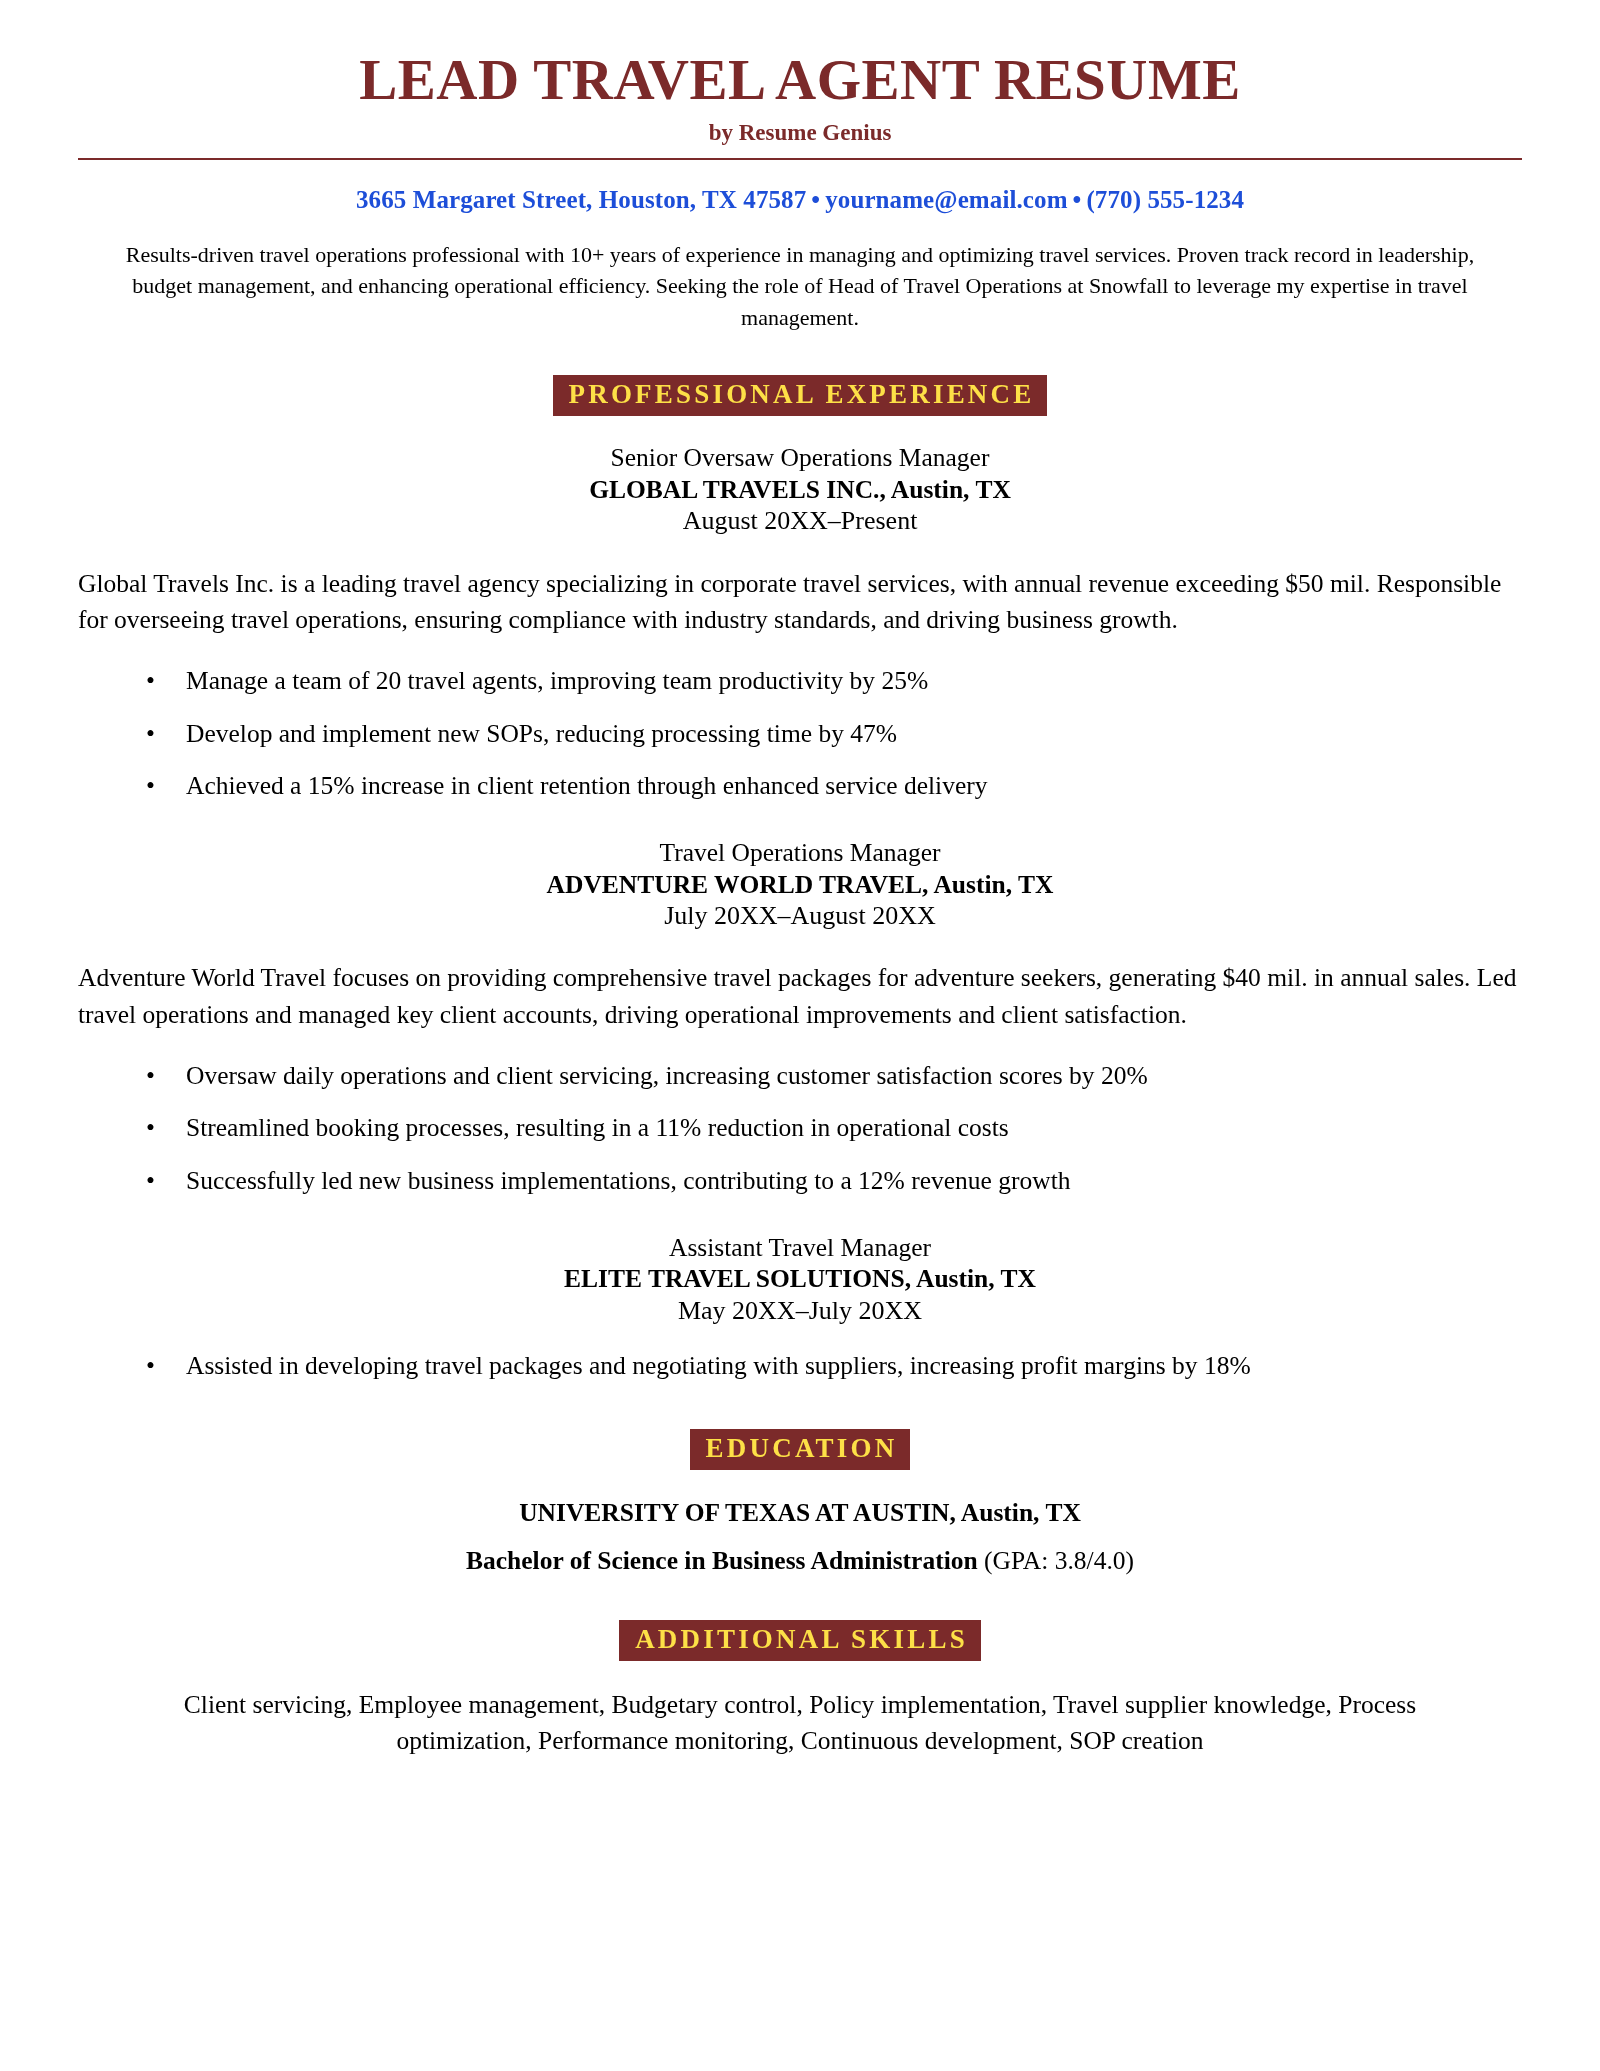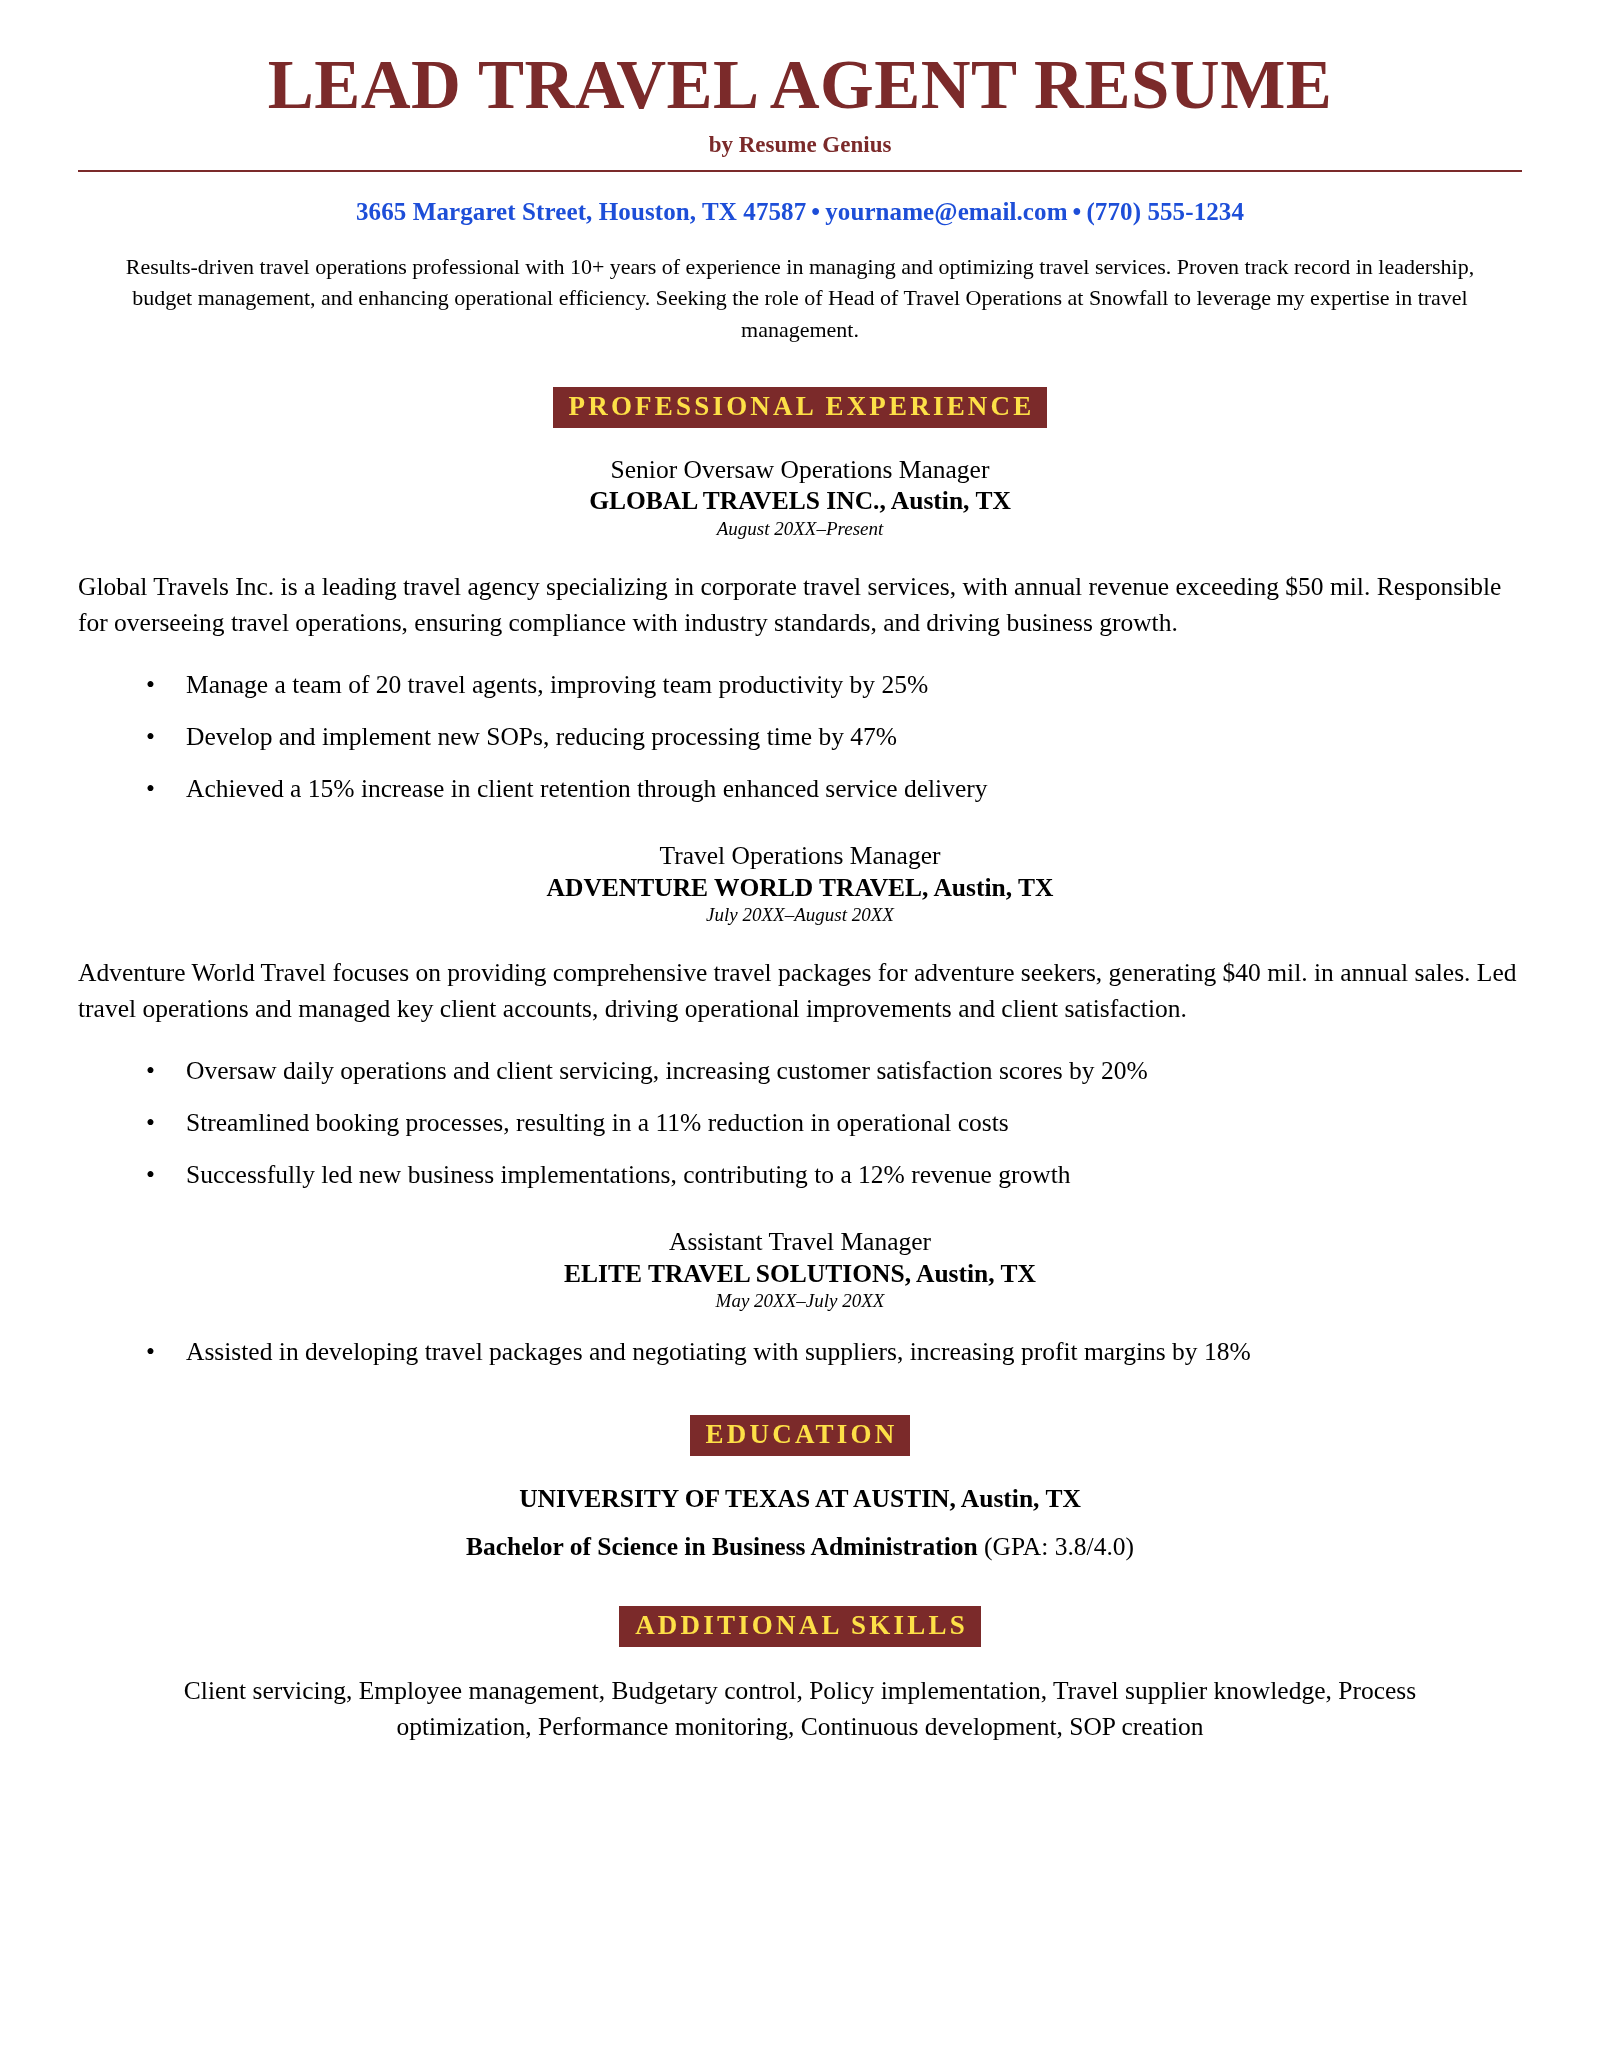--- a/index.html
+++ b/index.html
@@ -25,21 +25,21 @@
 
   
   .header {
     padding-top: 52px;
   }
   .resume-title {
     text-align: center;
     color: #7B2A2A;
     font-family: "Liberation Serif", "DejaVu Serif", serif;
     font-weight: 700;
-    font-size: 69px;
+    font-size: 57px;
     line-height: 0.98;
     letter-spacing: 0.5px;
     margin: 0;
     white-space: nowrap;
   }
   .byline {
     text-align: center;
     color: #7B2A2A;
     font-weight: 700;
     font-size: 23px;
@@ -100,22 +100,21 @@
   .job-title {
     font-size: 25.5px;
     line-height: 1.24;
   }
   .job-company {
     font-size: 25.5px;
     font-weight: 700;
     line-height: 1.24;
   }
   .job-dates {
-    font-size: 19px;
-    font-style: italic;
+    font-size: 26px;
     line-height: 1.24;
   }
   .job-desc {
     font-size: 25.5px;
     line-height: 1.44;
     text-align: left;
     margin-top: 28px;
   }
   ul.bullets {
     margin: 22px 0 0 0;

